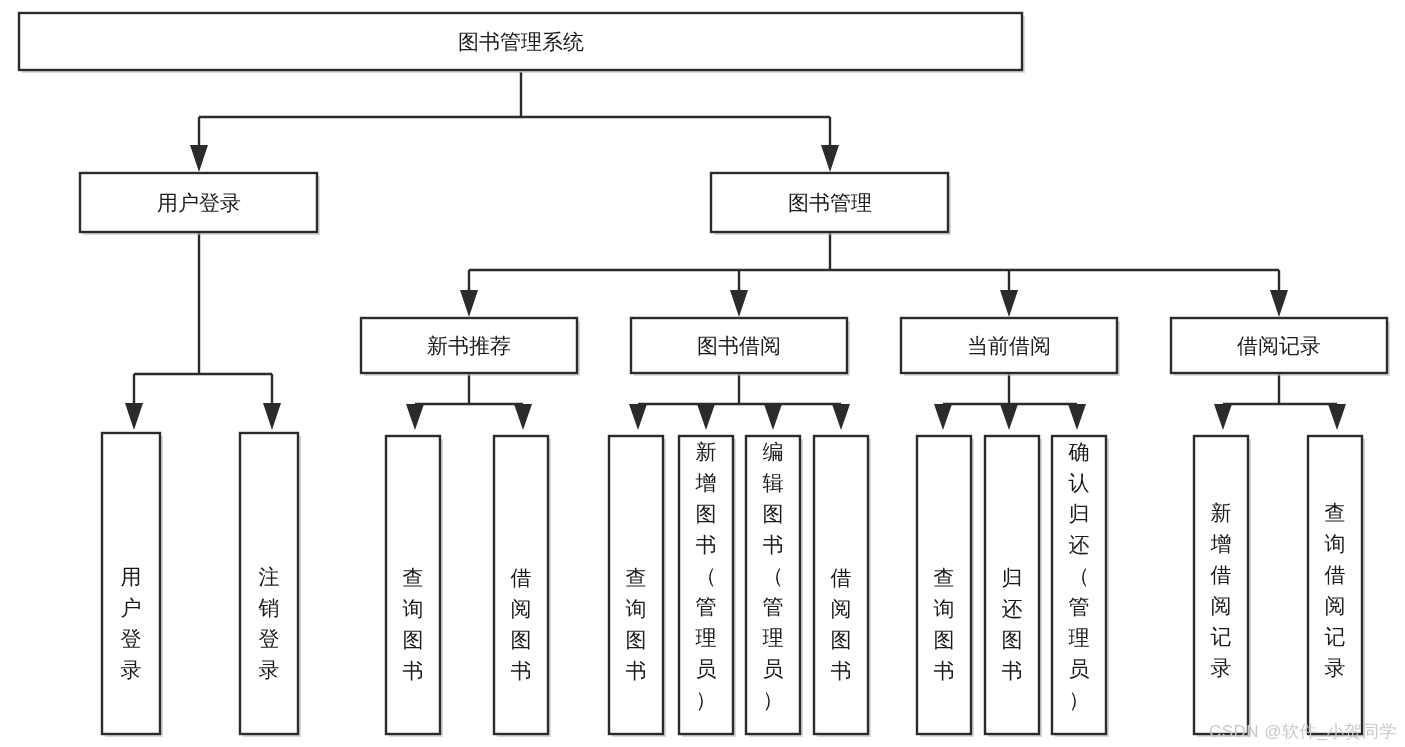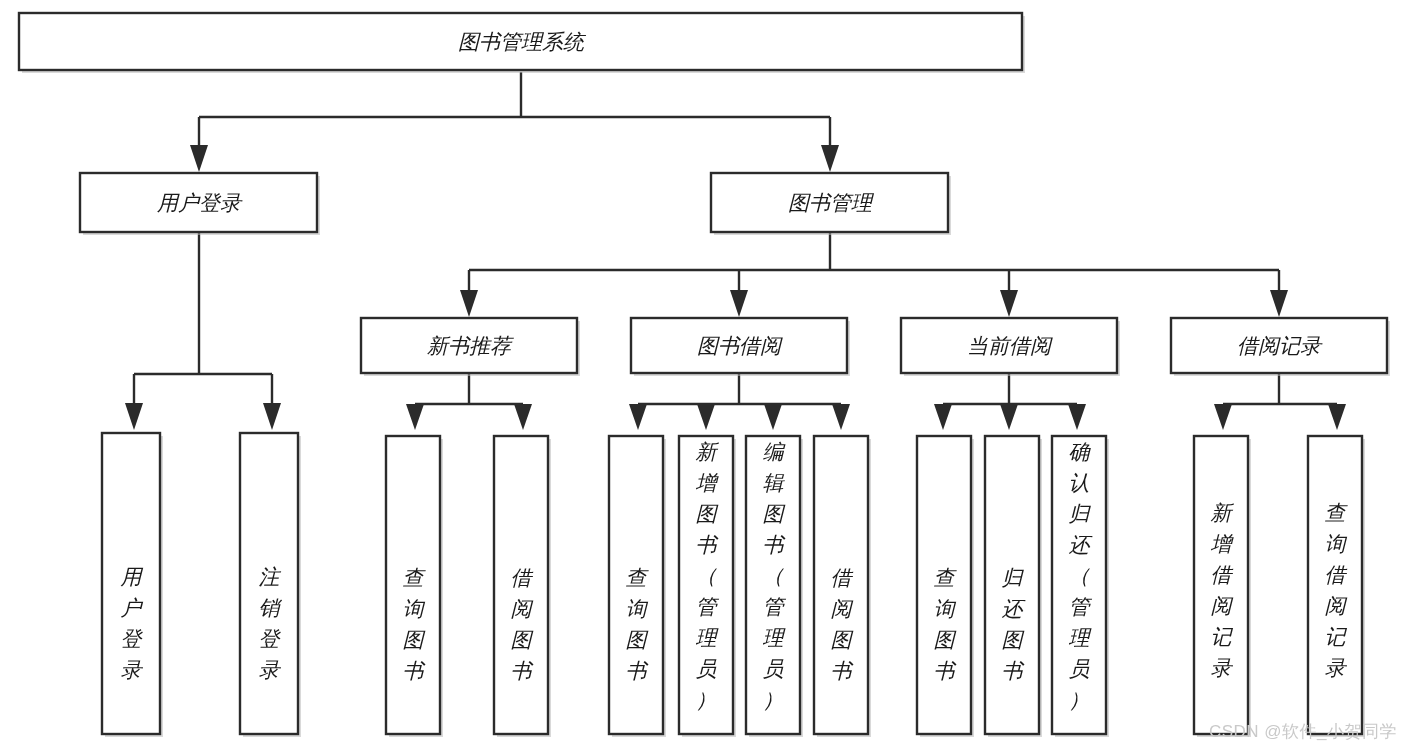--- a/index.html
+++ b/index.html
@@ -13,21 +13,20 @@
     font-family: "Liberation Sans", "DejaVu Sans", sans-serif;
     overflow: hidden;
     position: relative;
   }
   #diagram-root {
     position: absolute;
     left: 0;
     top: 0;
     width: 1221px;
     height: 747px;
-    font-style: italic;
   }
   svg.diagram {
     display: block;
     width: 1405px;
     height: 747px;
   }
   .node-rect {
     fill: #ffffff;
     stroke: #2b2b2b;
     stroke-width: 2.4;

